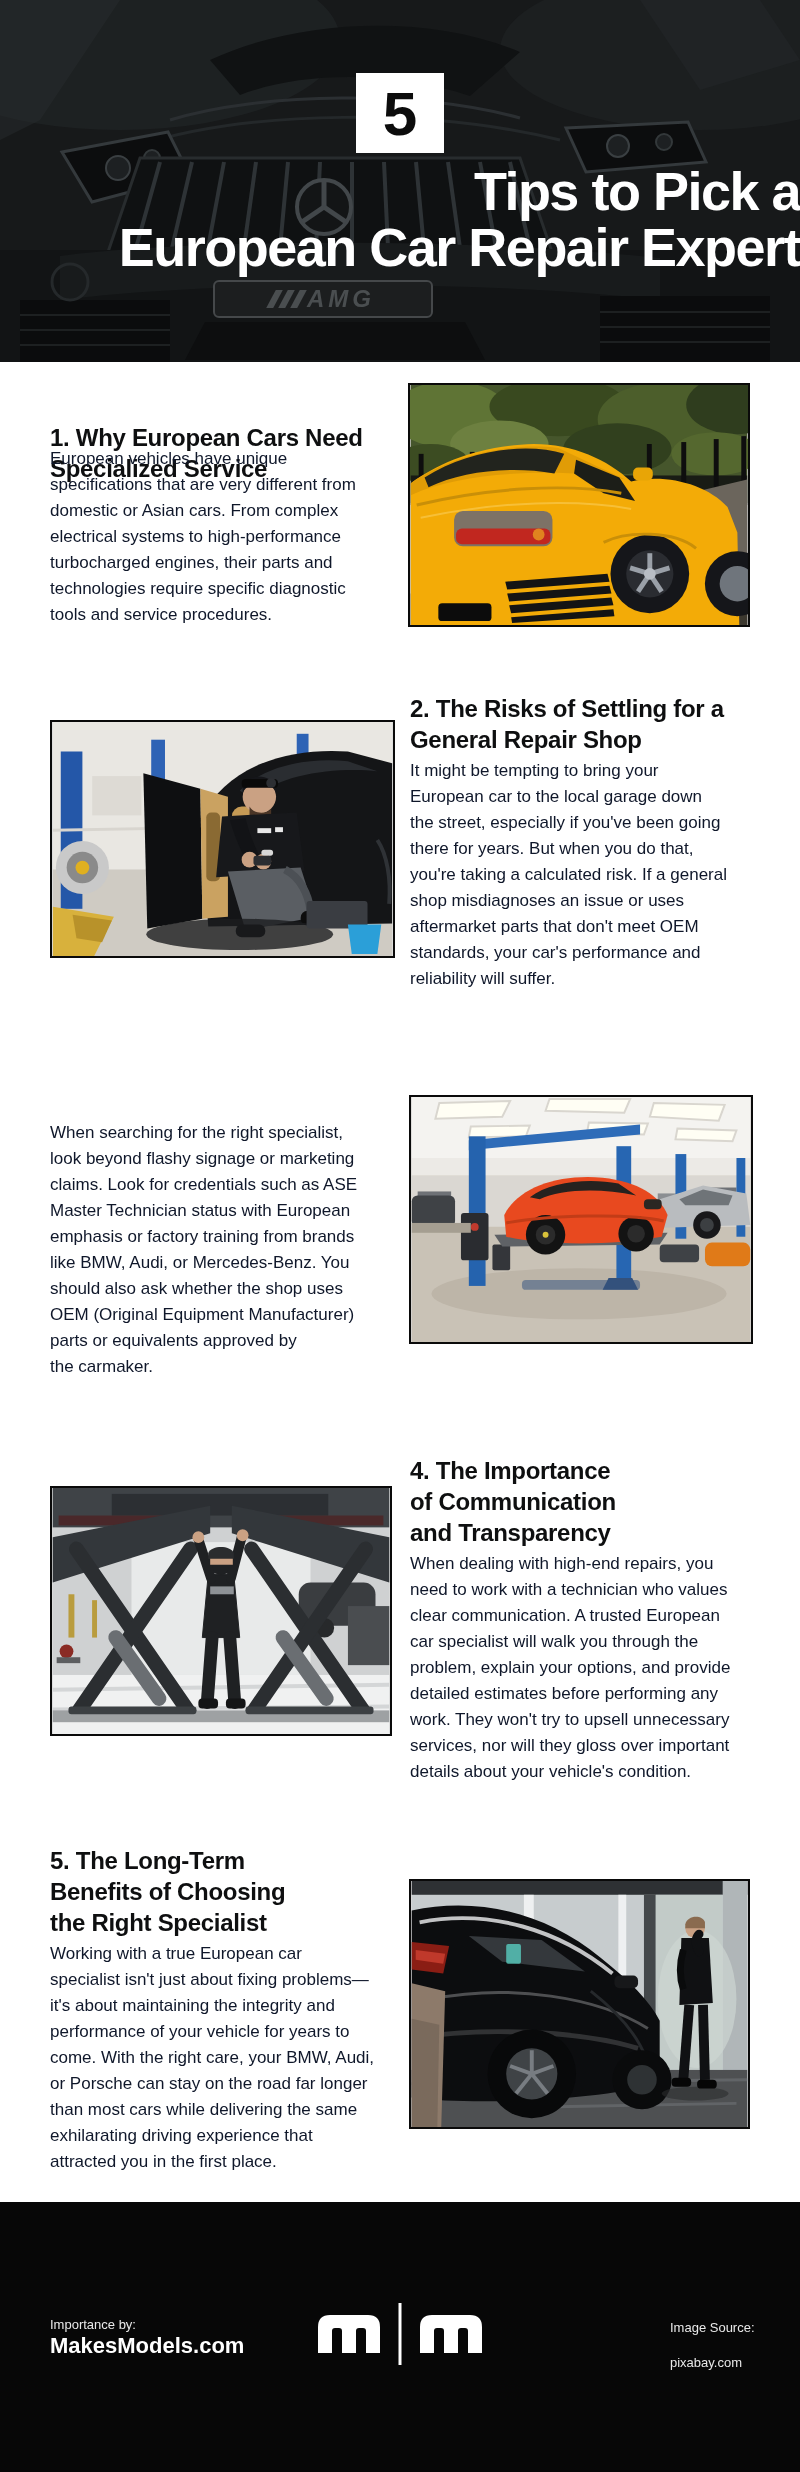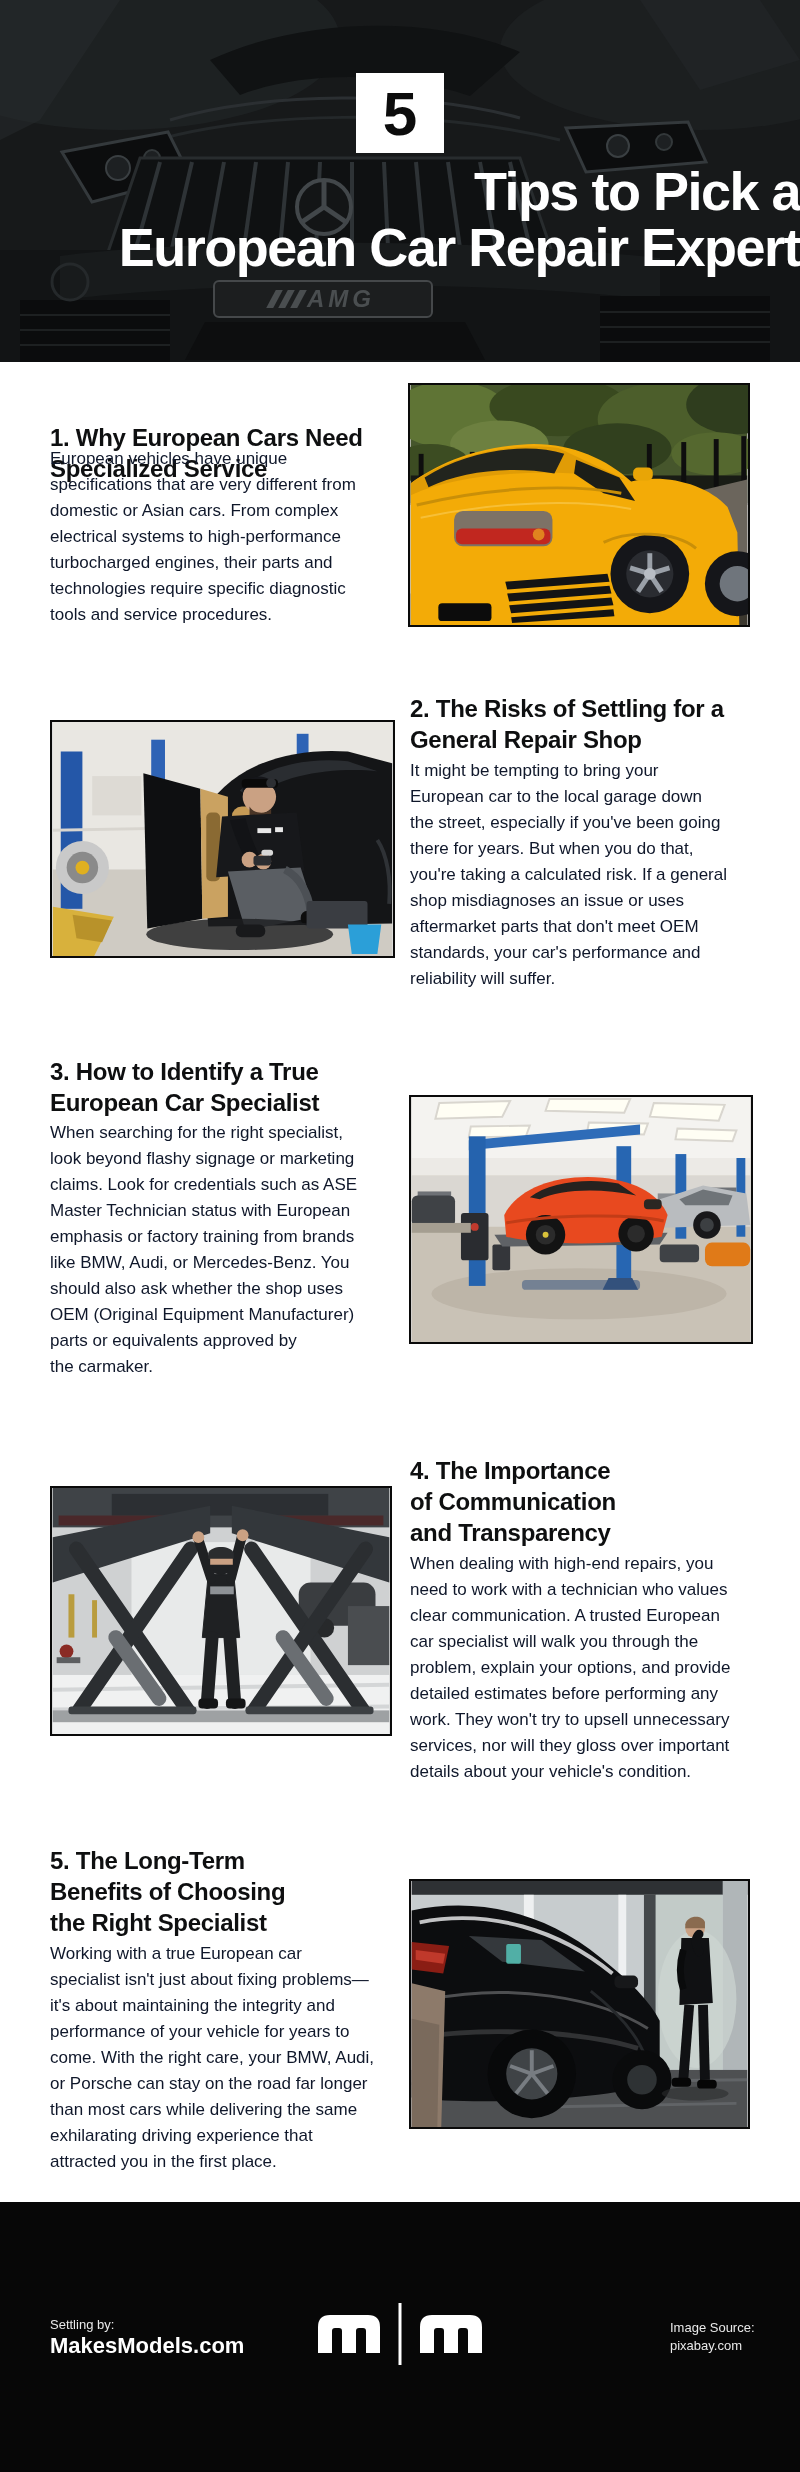--- a/index.html
+++ b/index.html
@@ -240,22 +240,20 @@
   <p class="body" style="left:410px;top:758px;width:352px;">It might be tempting to bring your
 European car to the local garage down
 the street, especially if you've been going
 there for years. But when you do that,
 you're taking a calculated risk. If a general
 shop misdiagnoses an issue or uses
 aftermarket parts that don't meet OEM
 standards, your car's performance and
 reliability will suffer.</p>
 
-  <h2 class="h2" style="left:50px;top:1056px;width:352px;">3. How to Identify a True
-European Car Specialist</h2>
   <p class="body" style="left:50px;top:1120px;width:356px;">When searching for the right specialist,
 look beyond flashy signage or marketing
 claims. Look for credentials such as ASE
 Master Technician status with European
 emphasis or factory training from brands
 like BMW, Audi, or Mercedes-Benz. You
 should also ask whether the shop uses
 OEM (Original Equipment Manufacturer)
 parts or equivalents approved by
 the carmaker.</p>
@@ -451,30 +449,30 @@
       <path d="M292,72 C288,64 288,58 292,54" stroke="#101113" stroke-width="9" fill="none" stroke-linecap="round"></path>
       <path d="M276,70 C272,84 272,98 276,110" stroke="#0a0b0c" stroke-width="7" fill="none"></path>
       <line x1="282" y1="126" x2="276" y2="202" stroke="#101113" stroke-width="10"></line>
       <line x1="296" y1="126" x2="298" y2="202" stroke="#101113" stroke-width="10"></line>
       <rect x="264" y="200" width="20" height="9" rx="4" fill="#060606"></rect>
       <rect x="290" y="202" width="20" height="9" rx="4" fill="#060606"></rect>
     </svg>
   </figure>
 
   <div class="footer">
-    <div class="f-label" style="left:50px;top:115px;">Settling by:</div>
+    <div class="f-label" style="left:50px;top:115px;">Importance by:</div>
     <div class="f-site-big" style="left:50px;top:131px;">MakesModels.com</div>
     <svg class="mm-logo" width="164" height="62" viewBox="0 0 164 62">
       <g fill="#ffffff">
         <rect x="80.5" y="0" width="3" height="62"></rect>
         <g transform="translate(0,12)">
           <path d="M0,38 V12 Q0,0 12,0 H50 Q62,0 62,12 V38 H48 V16 Q48,13 45,13 H41 Q38,13 38,16 V38 H24 V16 Q24,13 21,13 H17 Q14,13 14,16 V38 Z"></path>
         </g>
         <g transform="translate(102,12)">
           <path d="M0,38 V12 Q0,0 12,0 H50 Q62,0 62,12 V38 H48 V16 Q48,13 45,13 H41 Q38,13 38,16 V38 H24 V16 Q24,13 21,13 H17 Q14,13 14,16 V38 Z"></path>
         </g>
       </g>
     </svg>
     <div class="f-label" style="left:670px;top:118px;">Image Source:</div>
-    <div class="f-label" style="left:670px;top:136px;">pixabay.com</div>
+    <div class="f-label" style="left:670px;top:153px;">pixabay.com</div>
   </div>
 
 </div>
 
 </body></html>

